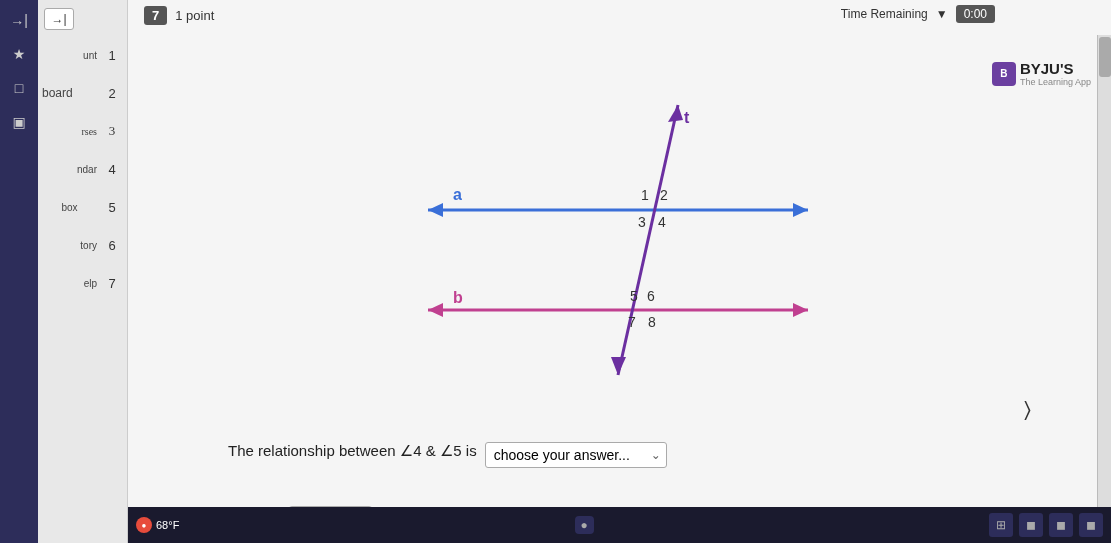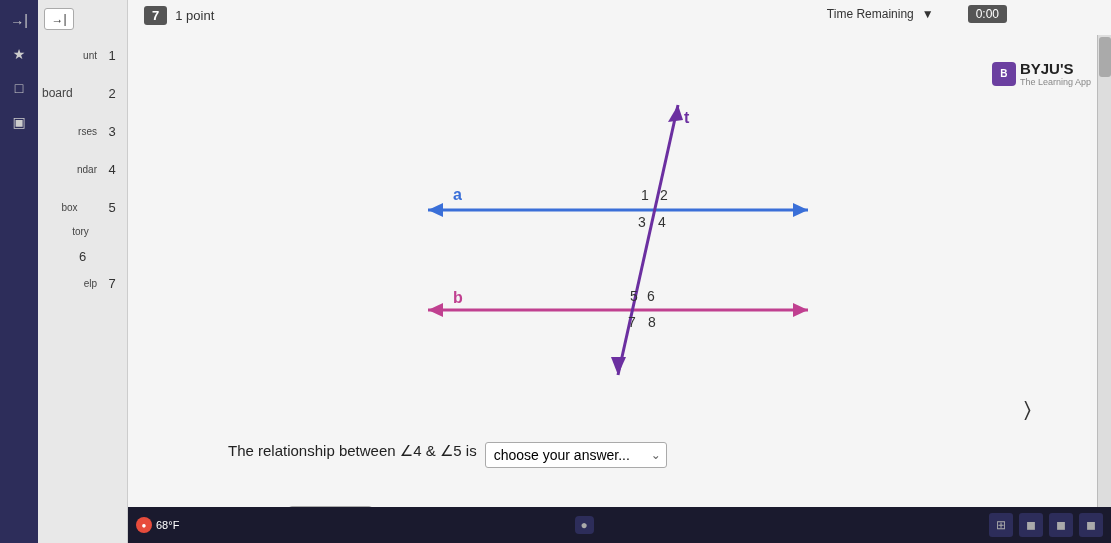--- a/index.html
+++ b/index.html
@@ -55,34 +55,33 @@
       background: #f5f5f5;
       position: relative;
       height: 543px;
       overflow: hidden;
     }
 
     
     .top-right {
       position: absolute;
       top: 5px;
-      right: 104px;
+      right: 116px;
       display: flex;
       align-items: center;
       gap: 8px;
       font-size: 12px;
       color: #333;
     }
     .time-box {
       background: #555;
       color: white;
       padding: 2px 8px;
       border-radius: 3px;
       font-size: 12px;
-      margin-left: 26px;
     }
 
     
     .byjus-logo {
       position: absolute;
       top: 60px;
       right: 20px;
       display: flex;
       align-items: center;
       gap: 4px;
@@ -281,36 +280,36 @@
     <div style="display:flex; align-items:center; height:38px; justify-content:flex-end; padding:0 4px 0 4px;margin-left:40px;">
       <span style="font-size:10px; color:#444; flex:1; text-align:right; padding-right:4px;">unt</span>
       <span style="width:22px; text-align:center; font-size:13px; color:#333;">1</span>
     </div>
 
     <div style="display:flex; align-items:center; height:38px; justify-content:space-between; padding:0 4px 0 4px;">
       <span style="font-size:12px; color:#444; flex:1; padding-right:4px;">board</span>
       <span style="width:22px; text-align:center; font-size:13px; color:#333;">2</span>
     </div>
 
-    <div style="display:flex; align-items:center; height:38px; justify-content:space-between; padding:0 4px 0 4px;">
+    <div style="display:flex; align-items:center; height:38px; justify-content:space-between; padding:0 4px 0 4px;font-family:Liberation Serif, serif;">
       <span style="font-size:10px; color:#444; flex:1; text-align:right; padding-right:4px;">rses</span>
       <span style="width:22px; text-align:center; font-size:13px; color:#333;">3</span>
     </div>
 
     <div style="display:flex; align-items:center; height:38px; justify-content:space-between; padding:0 4px 0 12px;">
       <span style="font-size:10px; color:#444; flex:1; text-align:right; padding-right:4px;">ndar</span>
       <span style="width:22px; text-align:center; font-size:13px; color:#333;">4</span>
     </div>
 
     <div style="display:flex; align-items:center; height:38px; justify-content:space-between; padding:0 4px 0 4px;">
       <span style="font-size:10px; color:#444; flex:1; text-align:center; padding-right:4px;">box</span>
       <span style="width:22px; text-align:center; font-size:13px; color:#333;">5</span>
     </div>
 
-    <div style="display:flex; align-items:center; height:38px; justify-content:space-between; padding:0 4px 0 4px;flex-direction:column;">
+    <div style="display:flex; align-items:center; height:38px; justify-content:space-between; padding:0 4px 0 4px;">
       <span style="font-size:10px; color:#444; flex:1; text-align:right; padding-right:4px;">tory</span>
       <span style="width:22px; text-align:center; font-size:13px; color:#333;">6</span>
     </div>
 
     <div style="display:flex; align-items:center; height:38px; justify-content:space-between; padding:0 4px 0 4px;">
       <span style="font-size:10px; color:#444; flex:1; text-align:right; padding-right:4px;">elp</span>
       <span style="width:22px; text-align:center; font-size:13px; color:#333;">7</span>
     </div>
   </div>
 </div>

